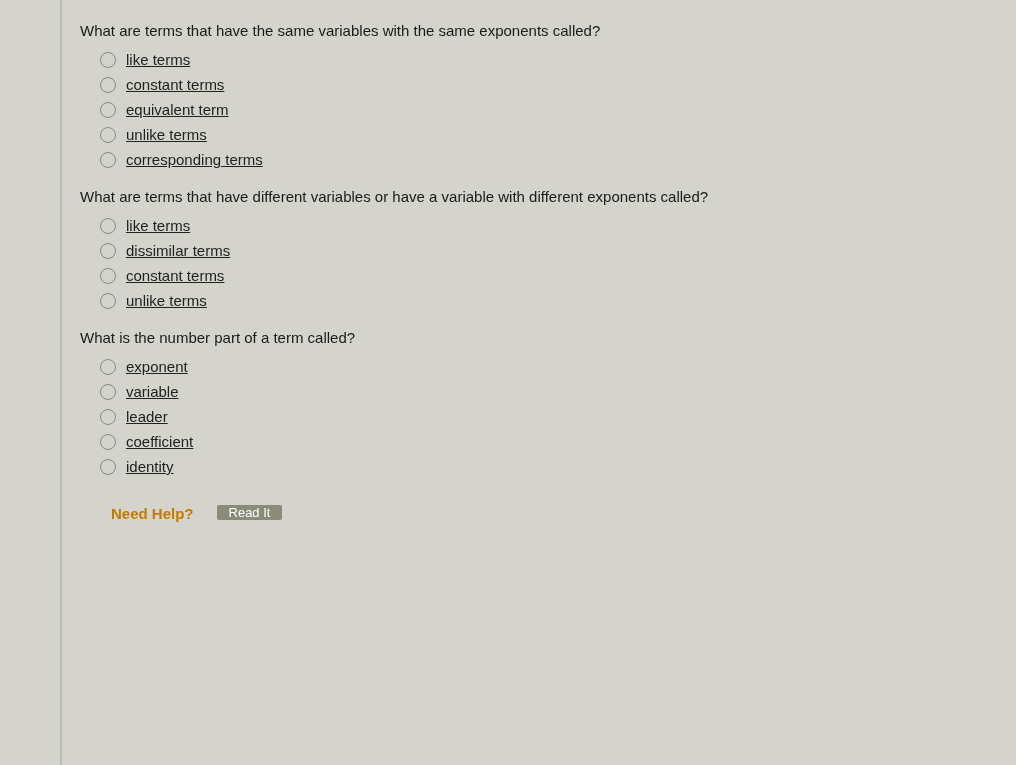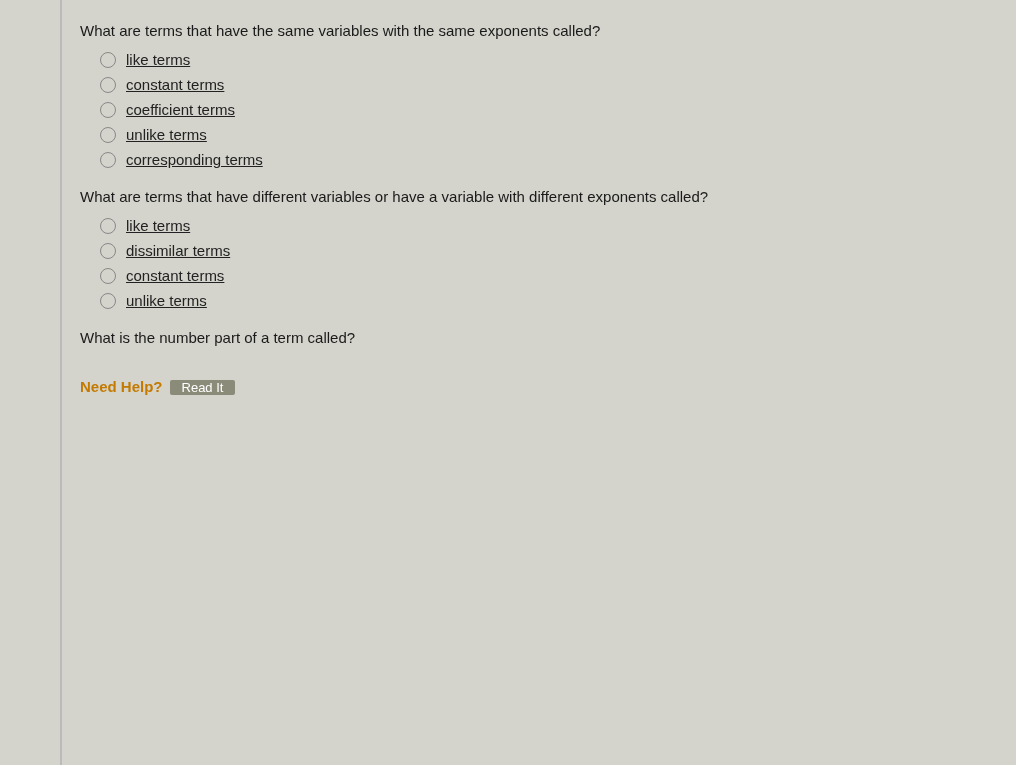--- a/index.html
+++ b/index.html
@@ -60,22 +60,23 @@
     }
 
     .option-label {
       font-size: 15px;
       color: #222;
     }
 
     .need-help-section {
       margin-top: 30px;
       display: flex;
-      align-items: flex-end;
-      gap: 7px;
+      align-items: flex-start;
+      gap: 23px;
+      margin-left: 31px;
     }
 
     .need-help-text {
       color: #c47a00;
       font-weight: bold;
       font-size: 15px;
     }
 
     .read-it-button {
       background-color: #8b8b7a;
@@ -109,21 +110,21 @@
       <li class="option-item">
         <span class="radio-circle"></span>
         <span class="option-label">like terms</span>
       </li>
       <li class="option-item">
         <span class="radio-circle"></span>
         <span class="option-label">constant terms</span>
       </li>
       <li class="option-item">
         <span class="radio-circle"></span>
-        <span class="option-label">coefficient terms</span>
+        <span class="option-label">equivalent term</span>
       </li>
       <li class="option-item">
         <span class="radio-circle"></span>
         <span class="option-label">unlike terms</span>
       </li>
       <li class="option-item">
         <span class="radio-circle"></span>
         <span class="option-label">corresponding terms</span>
       </li>
     </ul>
@@ -146,20 +147,42 @@
       </li>
       <li class="option-item">
         <span class="radio-circle"></span>
         <span class="option-label">unlike terms</span>
       </li>
     </ul>
   </div>
 
   <div class="question-block">
     <p class="question-text">What is the number part of a term called?</p>
+    <ul class="options-list">
+      <li class="option-item">
+        <span class="radio-circle"></span>
+        <span class="option-label">exponent</span>
+      </li>
+      <li class="option-item">
+        <span class="radio-circle"></span>
+        <span class="option-label">variable</span>
+      </li>
+      <li class="option-item">
+        <span class="radio-circle"></span>
+        <span class="option-label">leader</span>
+      </li>
+      <li class="option-item">
+        <span class="radio-circle"></span>
+        <span class="option-label">coefficient</span>
+      </li>
+      <li class="option-item">
+        <span class="radio-circle"></span>
+        <span class="option-label">identity</span>
+      </li>
+    </ul>
   </div>
 
   <div class="need-help-section">
     <span class="need-help-text">Need Help?</span>
     <button class="read-it-button">Read It</button>
   </div>
 
 </div>
 
 </body></html>

